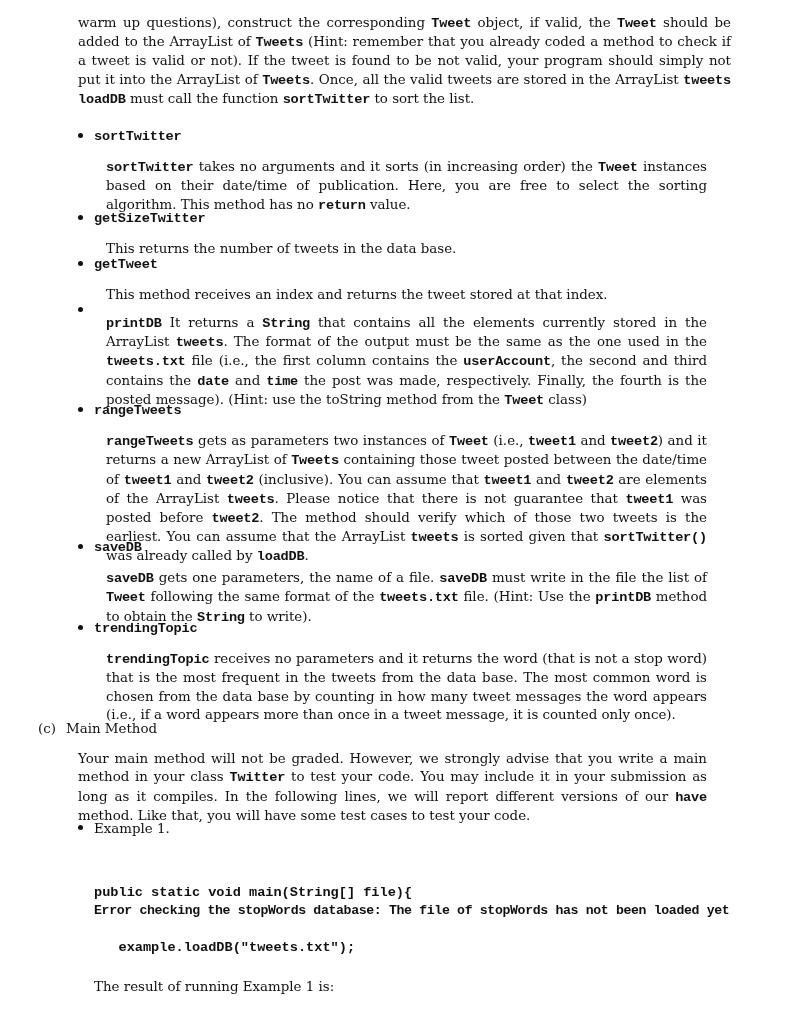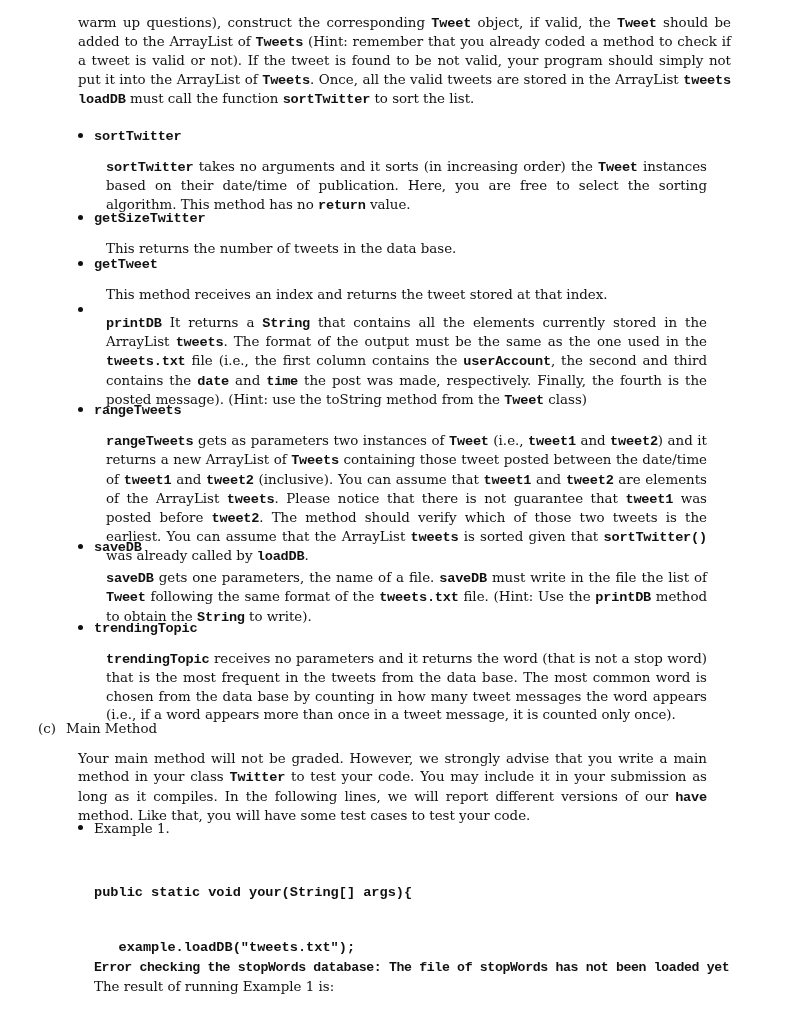--- a/index.html
+++ b/index.html
@@ -71,22 +71,22 @@
   <span class="sec-label" style="top:720px;">(c)</span>
   <div class="para" style="top:720px;">
     <span class="head">Main Method</span>
     <p>Your main method will not be graded.  However, we strongly advise that you write a main method in your class <span class="tt">Twitter</span> to test your code.  You may include it in your submission as long as it compiles. In the following lines, we will report different versions of our <span class="tt">have</span> method.  Like that, you will have some test cases to test your code.</p>
   </div>
 
   <span class="bullet" style="top:820px;"></span>
   <div class="item" style="top:820px;">Example 1.</div>
 
   <div class="code" style="top:848px;">
-    <div>public static void your(String[] args){</div>
+    <div>public static void main(String[] file){</div>
     <div>   example.loadDB("tweets.txt");</div>
     
   </div>
 
   <div class="item" style="top:978px;">The result of running Example 1 is:</div>
 
-  <div class="mono-line" style="top:959px;">Error checking the stopWords database: The file of stopWords has not been loaded yet</div>
+  <div class="mono-line" style="top:902px;">Error checking the stopWords database: The file of stopWords has not been loaded yet</div>
 
 </div>
 
 </body></html>

